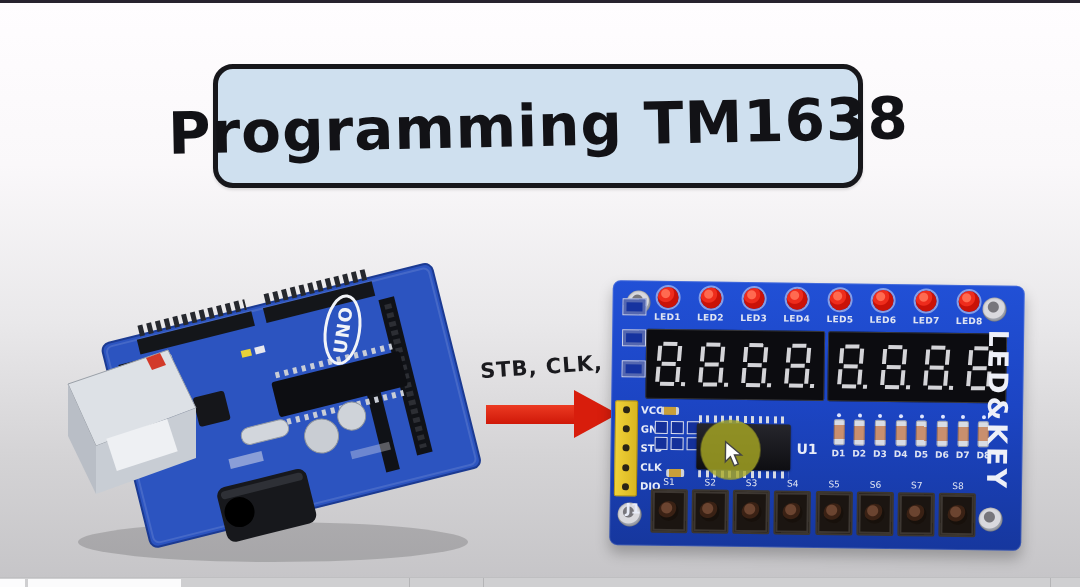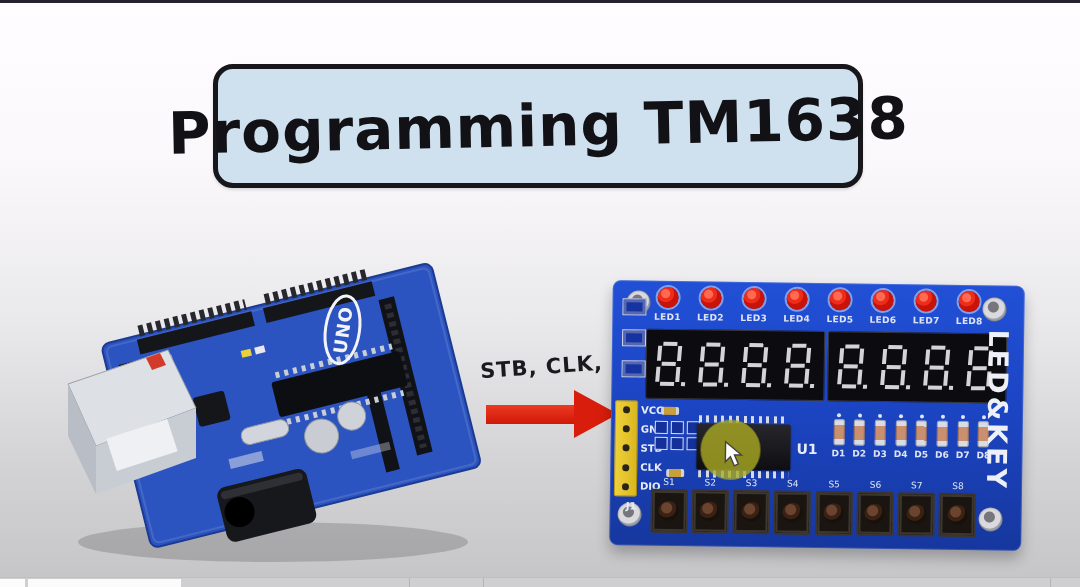--- a/index.html
+++ b/index.html
@@ -80,21 +80,21 @@
     background-position:7px 1px,7px 21px,7px 41px,2px 5px,22px 5px,2px 26px,22px 26px,28px 41px;
   }
 
   .pin-header{position:absolute;left:4px;top:120px;width:23px;height:96px;
     background:linear-gradient(90deg,#f1d23a,#d8b51f);border-radius:2px;
     display:flex;flex-direction:column;align-items:center;justify-content:space-around;
     box-shadow:inset 0 0 0 1px rgba(120,90,0,.5);}
   .pin-header .pin{width:7px;height:7px;border-radius:50%;background:#2a2415;}
   .pin-labels{position:absolute;left:30px;top:121px;height:94px;display:flex;flex-direction:column;justify-content:space-around;}
   .pin-labels span{font-size:10px;font-weight:700;color:#e8ecf8;line-height:1;}
-  .j1-label{position:absolute;left:4px;top:220px;font-size:10px;font-weight:700;color:#e8ecf8;padding-left:12px;}
+  .j1-label{position:absolute;left:4px;top:220px;font-size:14px;font-weight:700;color:#e8ecf8;padding-left:12px;}
 
   .silk-pads{position:absolute;left:44px;top:140px;width:50px;display:grid;
     grid-template-columns:repeat(3,13px);grid-auto-rows:13px;gap:3px;}
   .silk-pads i{border:1px solid rgba(255,255,255,.85);background:#14309a;}
   .edge-pads{position:absolute;left:10px;top:18px;display:flex;flex-direction:column;gap:14px;}
   .edge-pads i{width:22px;height:15px;border:1px solid rgba(255,255,255,.8);background:#16339f;
     box-shadow:inset 0 0 0 3px rgba(200,200,210,.35);}
   .gold-part{position:absolute;width:18px;height:8px;background:linear-gradient(90deg,#cfd3da 0 3px,#c89f3a 3px 15px,#cfd3da 15px);border-radius:2px;}
 
   .ic{position:absolute;left:86px;top:142px;width:94px;height:46px;background:linear-gradient(180deg,#26262c,#0e0e12);

